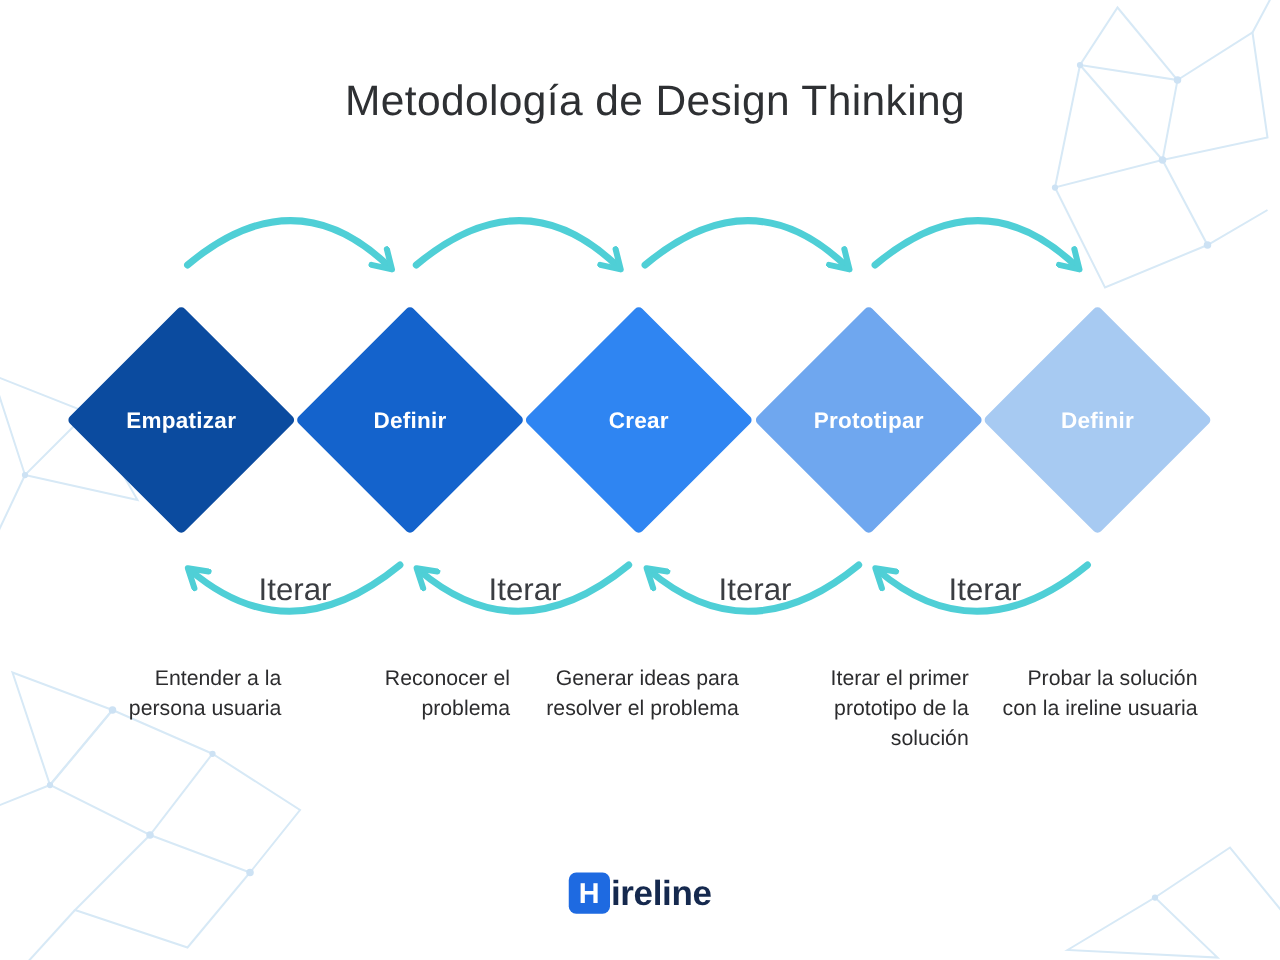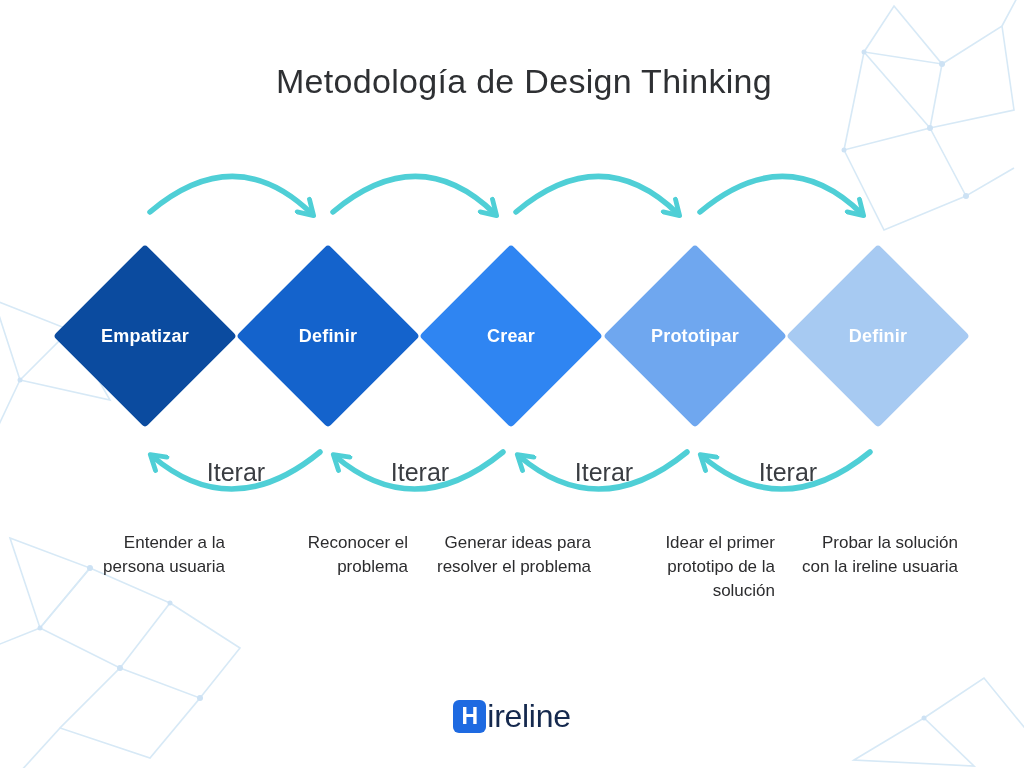--- a/index.html
+++ b/index.html
@@ -44,21 +44,21 @@
   .logo{
     position:absolute;top:698px;left:0;width:100%;
     display:flex;align-items:center;justify-content:center;
   }
   .logo-mark{
     width:33px;height:33px;border-radius:6px;
     display:flex;align-items:center;justify-content:center;
     color:var(--logo-mark-text,#fff);font-weight:bold;font-size:23px;
   }
   .logo-text{
-    font-size:32px;font-weight:normal;color:var(--logo-text,#15294E);
+    font-size:28px;font-weight:bold;color:var(--logo-text,#15294E);
     letter-spacing:-.3px;margin-left:1px;
   }
 </style>
 </head>
 <body>
 
 <div class="canvas">
 
   <svg class="bg-mesh" style="right:0;top:0;" width="340" height="250">
     <path d="M210,6 L258,64 L180,52 Z"></path>
@@ -146,21 +146,21 @@
   </div>
 
   <div class="iterar" style="left:176px;">Iterar</div>
   <div class="iterar" style="left:360px;">Iterar</div>
   <div class="iterar" style="left:544px;">Iterar</div>
   <div class="iterar" style="left:728px;">Iterar</div>
 
   <div class="desc" style="left:65px;">Entender a la persona usuaria</div>
   <div class="desc" style="left:248px;">Reconocer el problema</div>
   <div class="desc" style="left:431px;">Generar ideas para resolver el problema</div>
-  <div class="desc" style="left:615px;">Idear el primer prototipo de la solución</div>
+  <div class="desc" style="left:615px;">Iterar el primer prototipo de la solución</div>
   <div class="desc" style="left:798px;">Probar la solución con la ireline usuaria</div>
 
   <div class="logo">
     <span class="logo-mark" style="background-color: rgb(30, 106, 225);">H</span>
     <span class="logo-text">ireline</span>
   </div>
 
 </div>
 
 </body></html>

